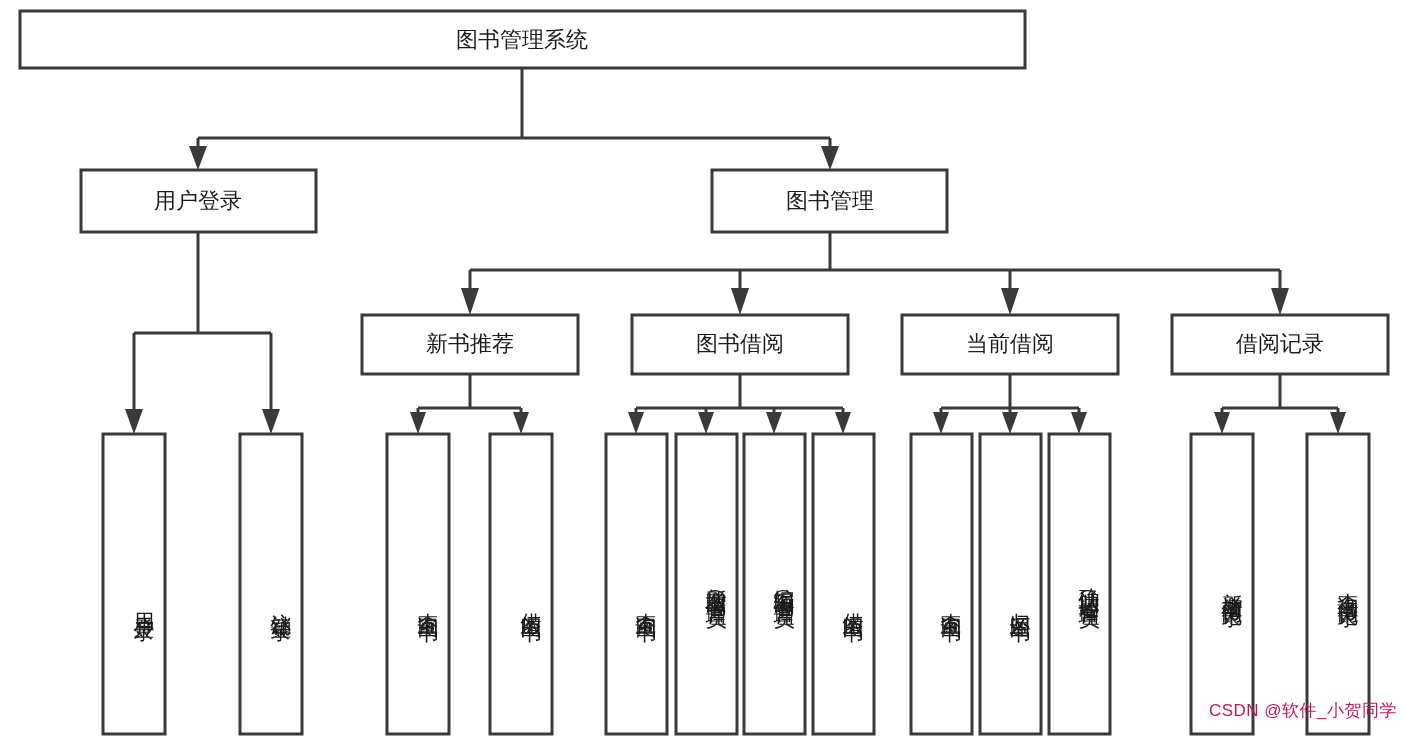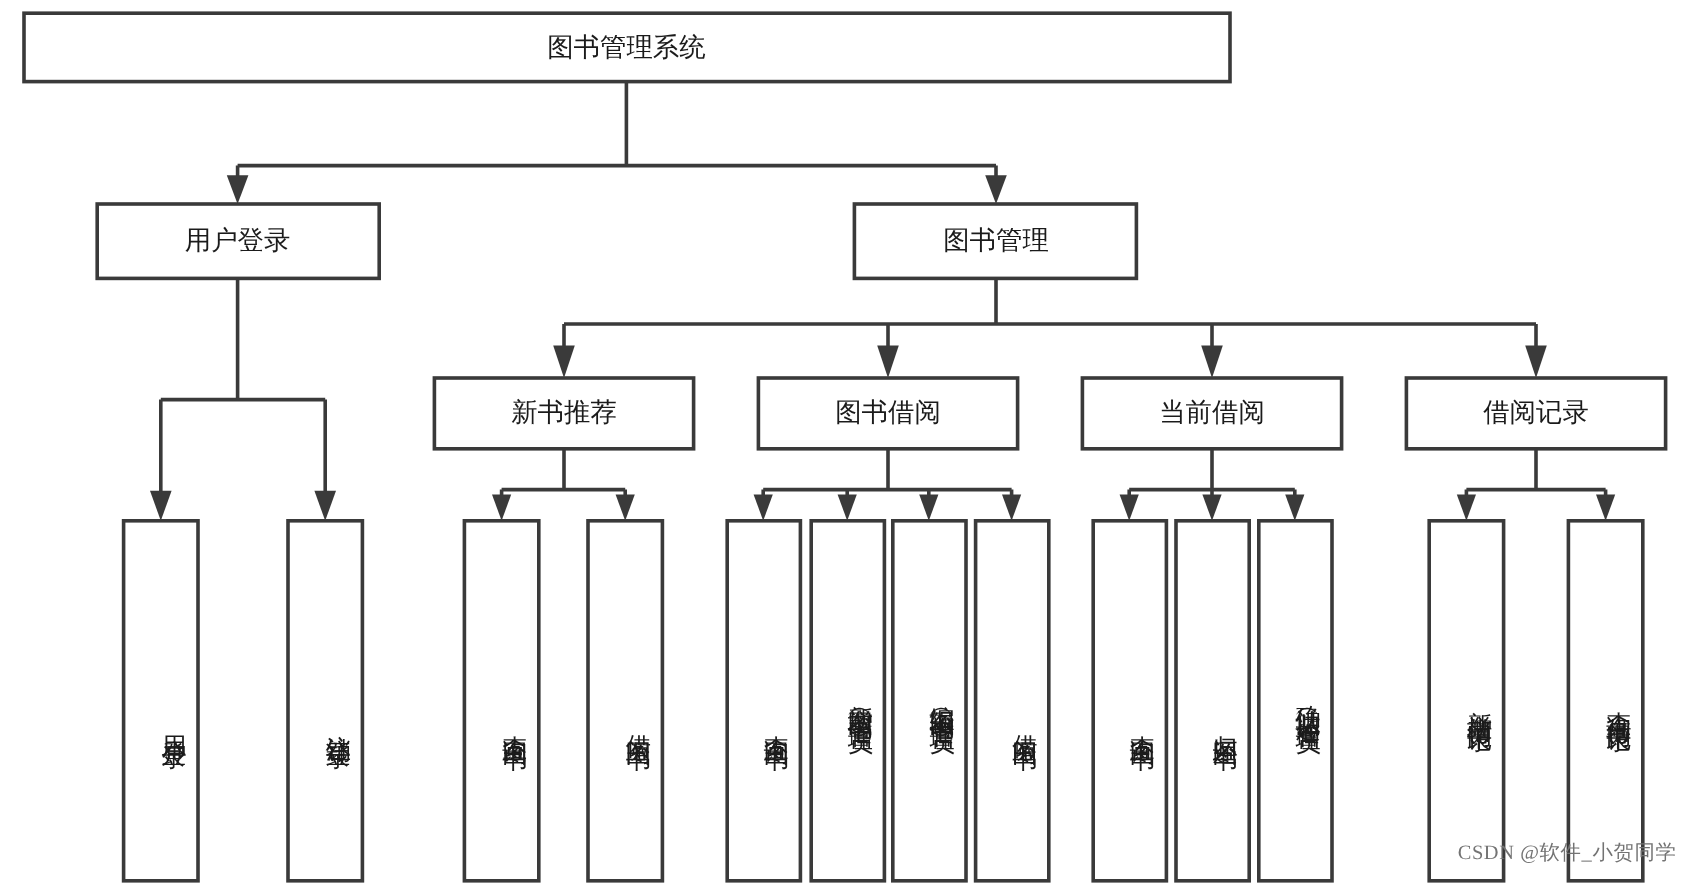--- a/index.html
+++ b/index.html
@@ -59,23 +59,23 @@
     color: #1b1b1b;
     letter-spacing: 3px;
     white-space: nowrap;
     text-align: center;
     pointer-events: none;
   }
   .watermark {
     position: absolute;
     right: 8px;
     bottom: 4px;
-    font-family: Liberation Serif, serif;
+    font-family: Liberation Sans, sans-serif;
     font-size: 17px;
-    color: #737373;
+    color: #be185d;
     white-space: nowrap;
     letter-spacing: 0.5px;
   }
 </style>
 </head>
 <body>
 
 <div id="diagram-root">
 
   <svg id="diagram-svg" viewBox="0 0 1405 747">

